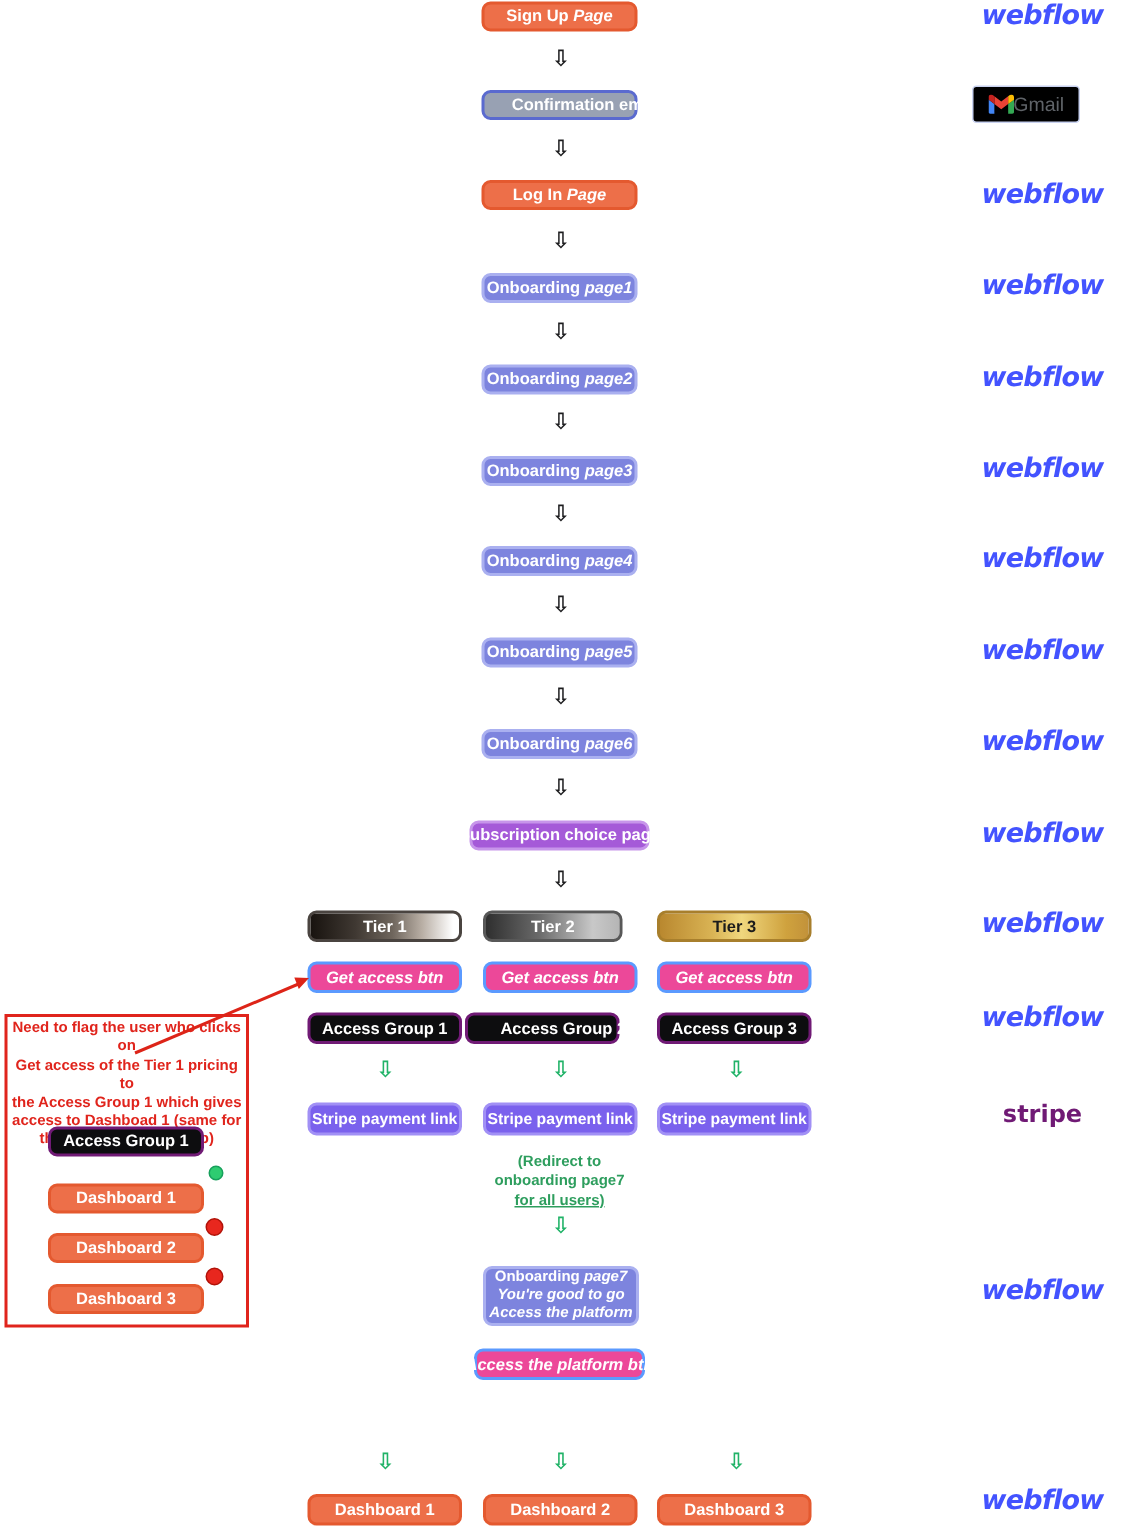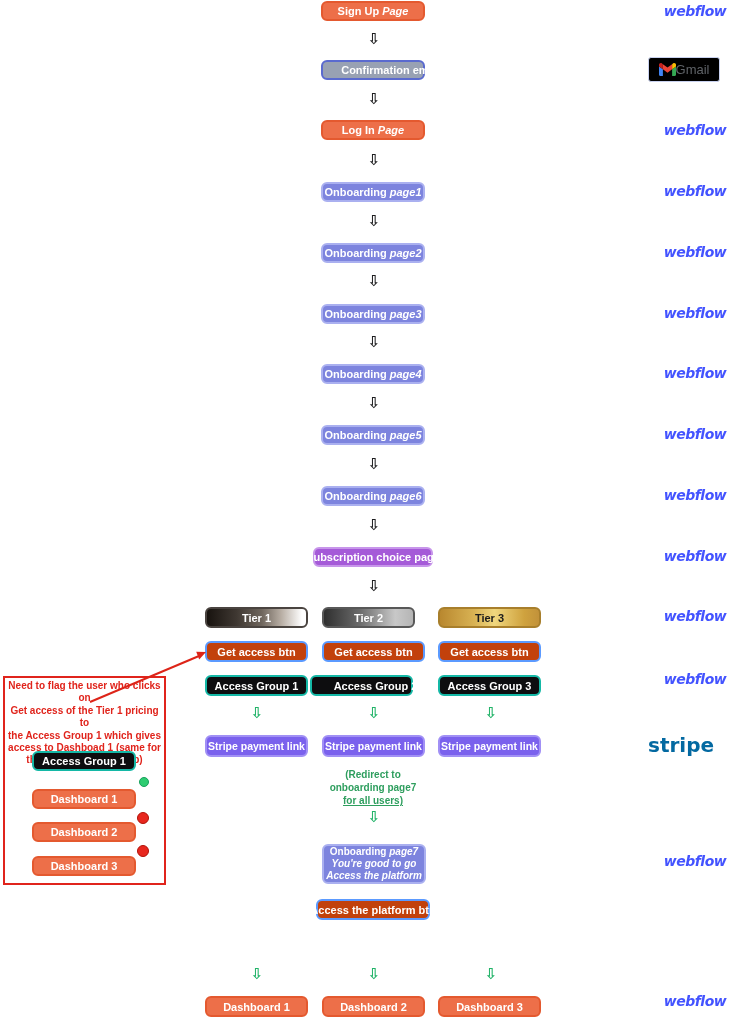--- a/index.html
+++ b/index.html
@@ -5,36 +5,36 @@
   html,body{margin:0;padding:0;background:#fff;}
   #canvas{position:relative;width:756px;height:1024px;background:#ffffff;overflow:hidden;
           font-family:"Liberation Sans",sans-serif;}
   .node{position:absolute;box-sizing:border-box;height:20px;width:104px;border-radius:6px;
         display:flex;align-items:center;justify-content:center;gap:3px;
         font-size:11px;font-weight:bold;color:#fff;white-space:nowrap;}
   .orange{background:#ed6f49;border:2px solid #e4592f;}
   .gray{background:#98a1b3;border:2px solid #5a6acf;padding-left:36px;}
   .purple{background:#7d84de;border:2px solid #aab0f0;}
   .magenta{background:#a55ad8;border:2px solid #c795ea;}
-  .blue{background:#c2410c;border:2px solid #5b9aff;}
-  .black{background:#0d0d0f;border:2px solid #14b8a6;}
+  .blue{background:#ec4899;border:2px solid #5b9aff;font-style:italic;}
+  .black{background:#0d0d0f;border:2px solid #701a75;}
   .violet{background:#7a61ed;border:2px solid #a190f5;}
   .tier1{background:linear-gradient(90deg,#18130f 0%,#3f3832 30%,#6e655c 55%,#b8aea4 75%,#ffffff 96%);border:2px solid #4a4440;}
   .tier2{background:linear-gradient(90deg,#2f2f2f 0%,#6a6a6a 40%,#c8c8c8 80%,#b5b5b5 100%);border:2px solid #585858;}
   .tier3{background:linear-gradient(90deg,#b9882f 0%,#d9b354 35%,#f0d77e 55%,#cfa23e 85%,#c2923a 100%);border:2px solid #a87f2c;color:#1b1b1b;}
   .ital{font-style:italic;font-weight:600;}
   .arw{position:absolute;width:16px;text-align:center;font-size:15px;font-weight:bold;
        font-family:"DejaVu Sans",sans-serif;line-height:18px;}
   .arw.blk{color:#1d1d1f;}
   .arw.grn{color:#21b368;}
   .wf{position:absolute;left:648px;width:94px;height:22px;text-align:center;
       font-family:"DejaVu Sans",sans-serif;font-style:italic;font-weight:bold;
-      font-size:14px;line-height:22px;color:#4353ff;letter-spacing:-0.5px;}
-  .stripe-logo{position:absolute;left:648px;width:94px;text-align:left;
-      font-family:"DejaVu Sans",sans-serif;font-weight:bold;font-size:20px;color:#0369a1;}
+      font-size:18px;line-height:22px;color:#4353ff;letter-spacing:-0.5px;}
+  .stripe-logo{position:absolute;left:648px;width:94px;text-align:center;
+      font-family:"DejaVu Sans",sans-serif;font-weight:bold;font-size:16px;color:#701a75;}
   .gmail{position:absolute;left:648px;top:57px;width:70px;height:23px;background:#000000;
       border:1px solid #c9d2f0;border-radius:3px;display:flex;align-items:center;
       justify-content:center;gap:0;}
   .gmail span{font-size:13px;color:#5f6368;font-weight:500;}
   .note{position:absolute;text-align:center;font-weight:bold;font-size:10px;line-height:13px;color:#2e9e5e;}
   .note .blacktxt{color:#111;}
   .annbox{position:absolute;left:3px;top:676px;width:163px;height:209px;border:2px solid #e0241c;box-sizing:border-box;}
   .anntext{position:absolute;left:6px;top:680px;width:157px;text-align:center;
       font-size:10px;line-height:12.4px;font-weight:bold;color:#e0241c;}
   .anntext span{display:block;}

